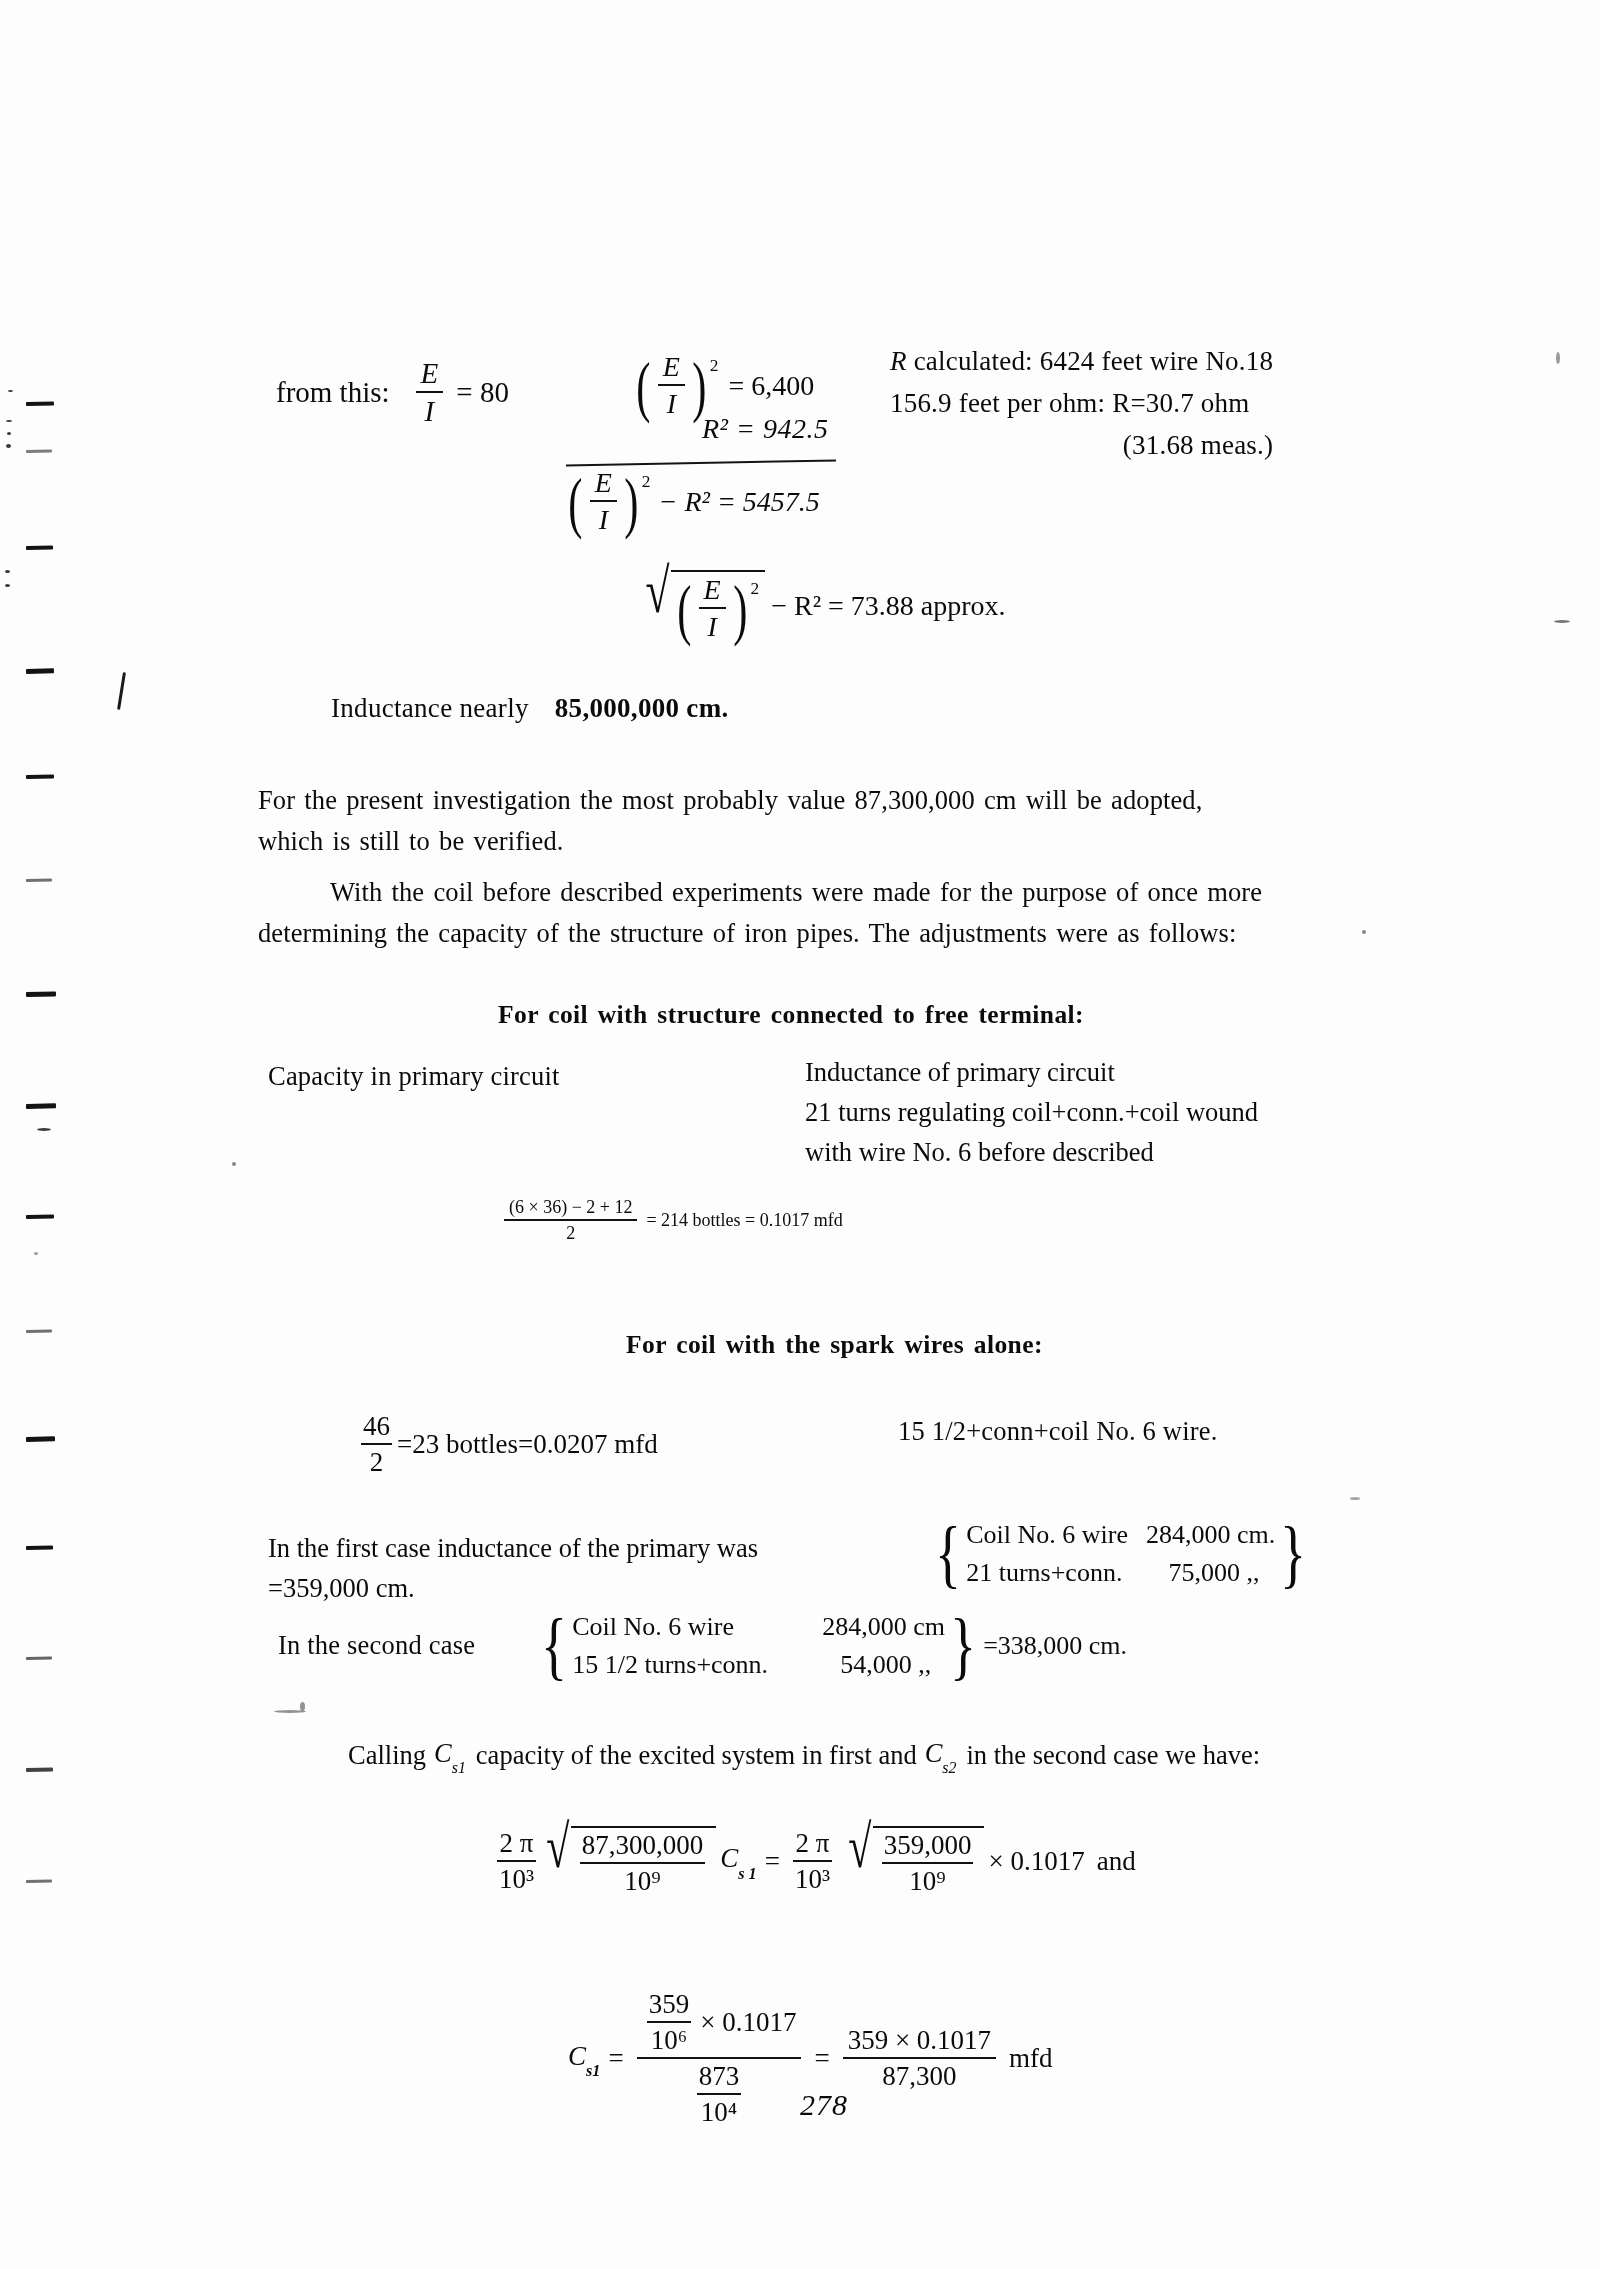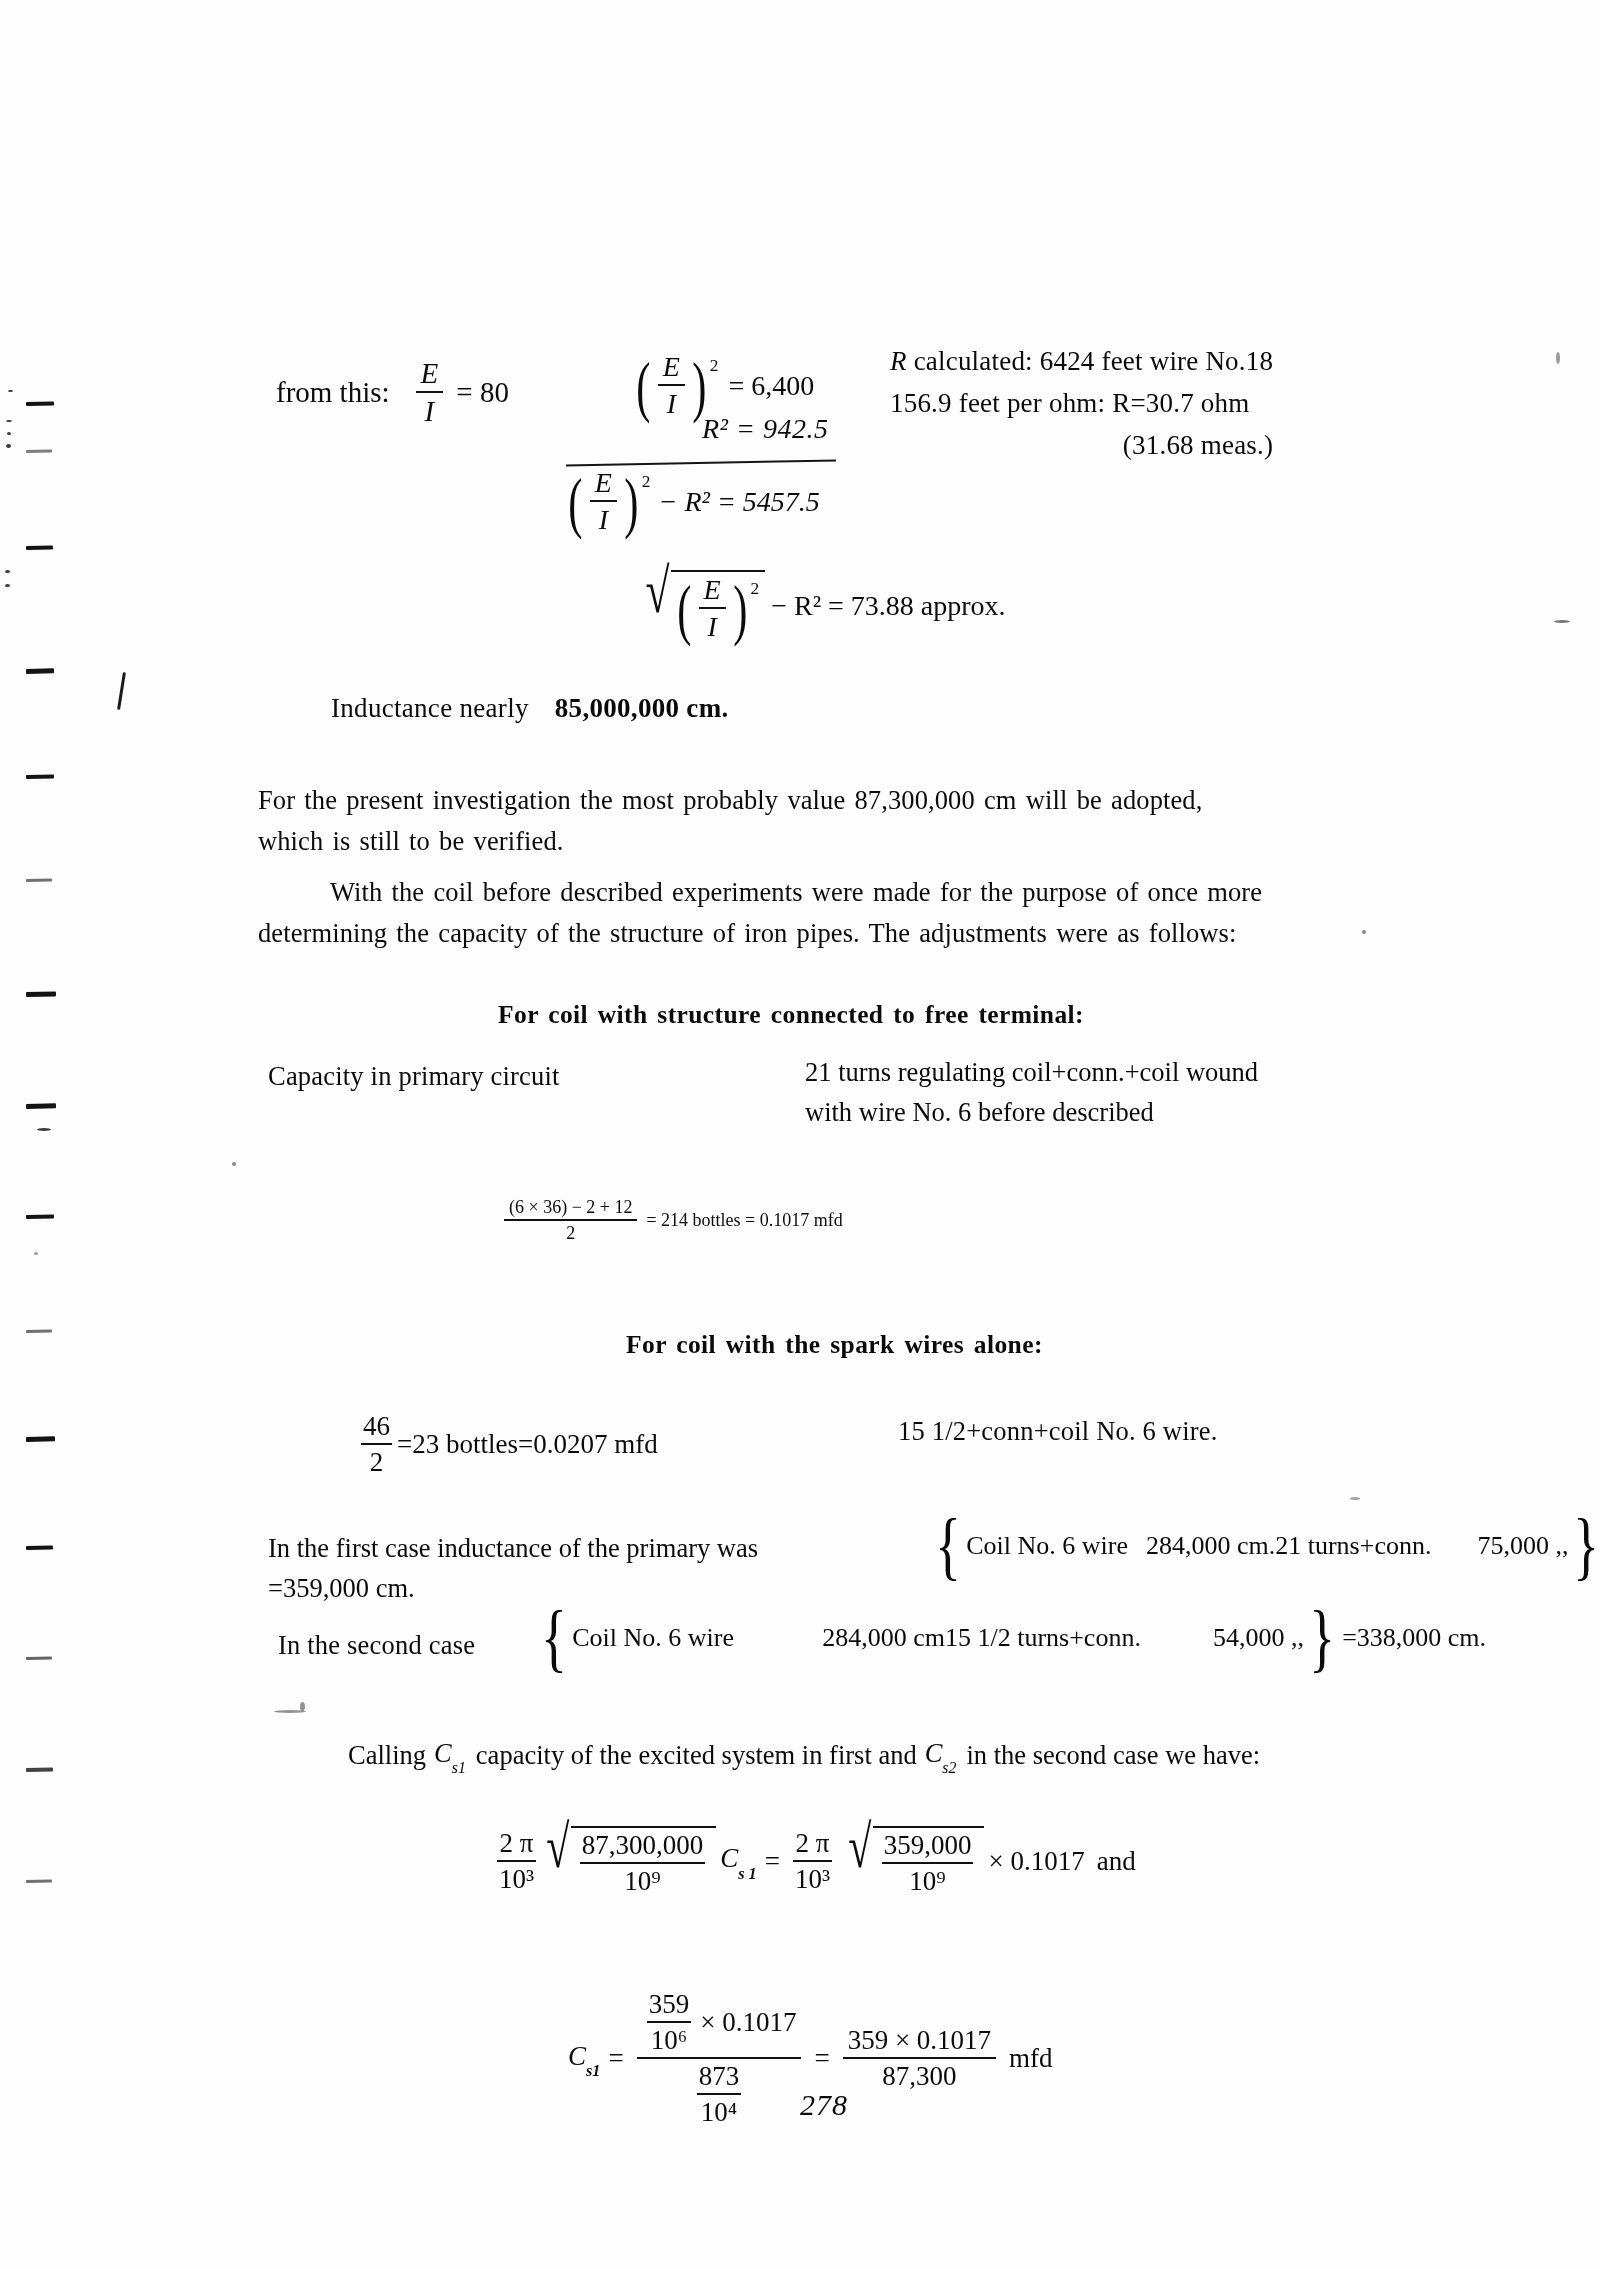--- a/index.html
+++ b/index.html
@@ -157,20 +157,21 @@
   }
   .brace {
     font-size: 2.9em;
     line-height: .80;
     font-weight: 300;
     transform: scaleX(.72);
     display: inline-block;
   }
   .brace-rows {
     display: inline-flex;
+    flex-direction: column;
     justify-content: center;
     line-height: 1.45;
   }
   .brace-rows .row { display: flex; align-items: baseline; }
 
   .pageno {
     position: absolute;
     font-style: italic;
     font-size: 30px;
     letter-spacing: 1px;
@@ -291,20 +292,21 @@
   <div class="body-par" style="left:258px; top:872px; width:1120px;">
     <div style="text-indent:72px;">With the coil before described experiments were made for the purpose of once more</div>
     <div>determining the capacity of the structure of iron pipes. The adjustments were as follows:</div>
   </div>
 
   <div class="heading" style="left:498px; top:1000px;">For  coil  with  structure  connected  to  free  terminal:</div>
 
   <div class="tx" style="left:268px; top:1063px; font-size:26.5px;">Capacity in  primary  circuit</div>
 
   <div style="position:absolute; left:805px; top:1052px; font-size:26.5px; line-height:40px; white-space:nowrap;">
+    <div>Inductance  of  primary  circuit</div>
     <div>21 turns regulating coil+conn.+coil wound</div>
     <div>with  wire  No.  6  before  described</div>
   </div>
 
   <div class="math" style="left:499px; top:1198px; font-size:18px;">
     <span class="frac">
       <span class="num">(6 × 36) − 2 + 12</span>
       <span class="bar"></span>
       <span class="den">2</span>
     </span>

